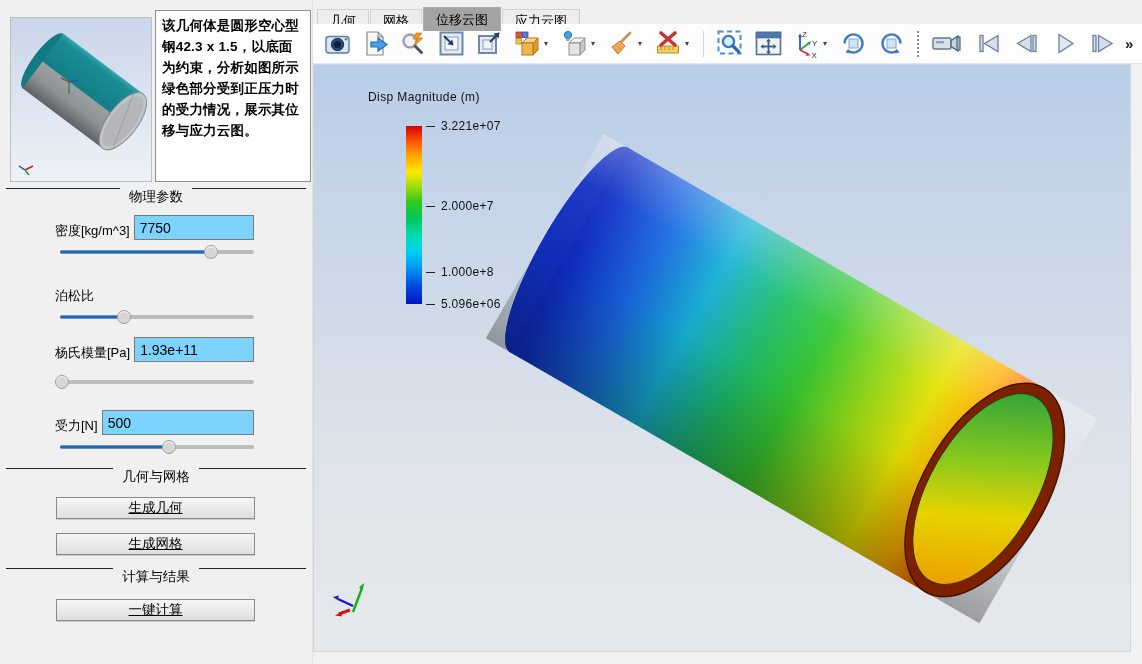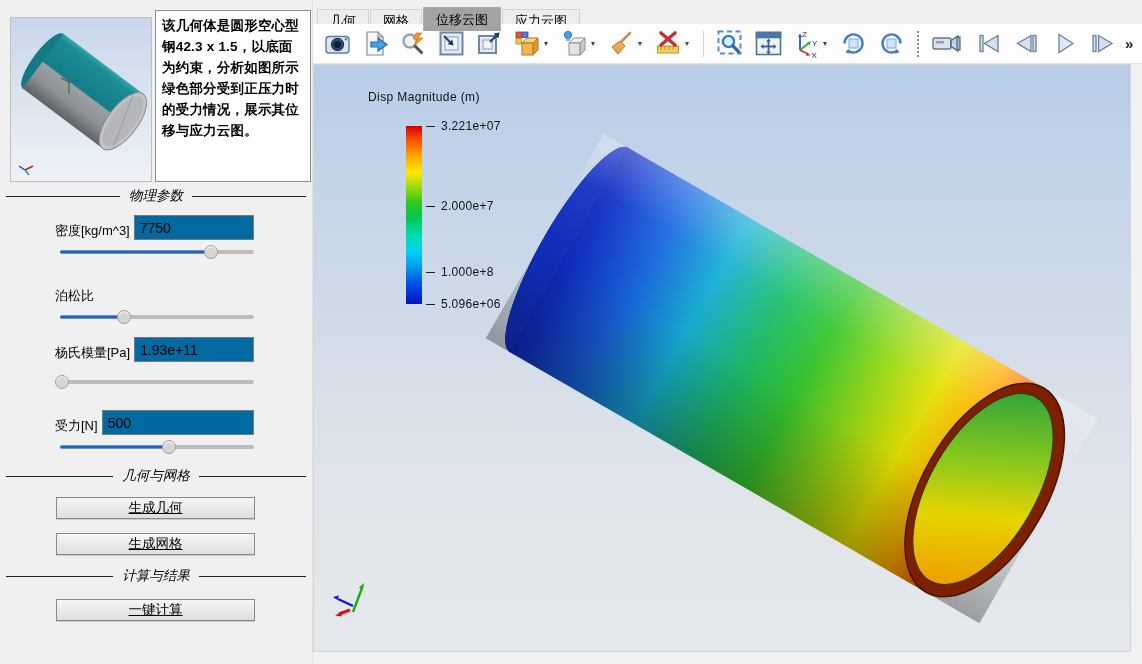--- a/index.html
+++ b/index.html
@@ -9,27 +9,27 @@
   .app { position:absolute; inset:0; background:#f0f0f0; }
 
   
   .sidebar { position:absolute; left:0; top:0; width:313px; height:664px; background:#f0f0f0; border-right:1px solid #e2e2e2;padding-left:47px; }
 
   .thumb { position:absolute; left:10px; top:17px; width:142px; height:165px; border:1px solid #bfbfbf; background:linear-gradient(#c9d6ea,#eef2f7); overflow:hidden; }
   .thumb svg { display:block; }
 
   .desc { position:absolute; left:155px; top:10px; width:156px; height:172px; background:#ffffff; border:1px solid #8f8f8f; padding:5px 6px; font-size:13.5px; line-height:1.55; color:#000; font-weight:600; letter-spacing:0.2px; }
 
-  .sec-header { position:absolute; left:6px; right:6px; height:16px; display:flex; align-items:center; gap:9px;font-style:italic; }
+  .sec-header { position:absolute; left:6px; right:6px; height:16px; display:flex; gap:9px; }
   .sec-header .line { flex:1; height:0; border-top:1.5px solid #222; }
   .sec-header .txt { font-size:13.5px; color:#000; white-space:nowrap; }
 
   .prow { position:absolute; left:55px; right:58px; height:26px; display:flex; align-items:flex-end; }
   .prow label { font-size:13px; color:#000; white-space:nowrap; margin-right:4px; }
-  .prow input { flex:1; min-width:0; height:25px; border:1px solid #7a7a7a; background:#0369a1; font-family:"Liberation Sans","DejaVu Sans",sans-serif; font-size:14px; padding:0 5px; color:#000; border-radius:0; outline:none; }
+  .prow input { flex:1; min-width:0; height:25px; border:1px solid #7a7a7a; background:#7dd3fc; font-family:"Liberation Sans","DejaVu Sans",sans-serif; font-size:14px; padding:0 5px; color:#000; border-radius:0; outline:none; }
 
   .slider { position:absolute; left:60px; right:58px; height:16px; }
   .slider .trough { position:absolute; left:0; right:0; top:50%; height:4px; transform:translateY(-50%); background:#bdbdbd; border-radius:2px; }
   .slider .fill { position:absolute; left:0; top:50%; height:3px; transform:translateY(-50%); background:#2066c0; border-radius:2px; }
   .slider .thumbk { position:absolute; top:50%; width:14px; height:14px; border-radius:50%; background:#d6d6d6; border:1px solid #9e9e9e; transform:translate(-50%,-50%); box-shadow:inset 0 1px 1px #fff; }
 
   .pbtn { position:absolute; left:56px; width:199px; height:22px; background:linear-gradient(#f6f6f6,#dedede); border:1px solid #8a8a8a; box-shadow:0 1px 0 #c9c9c9; font-size:13.5px; color:#000; text-decoration:underline; display:flex; align-items:center; justify-content:center; cursor:default; font-family:inherit; }
 
   
   .main { position:absolute; left:313px; top:0; right:0; bottom:0; background:#f1f1f1; }

